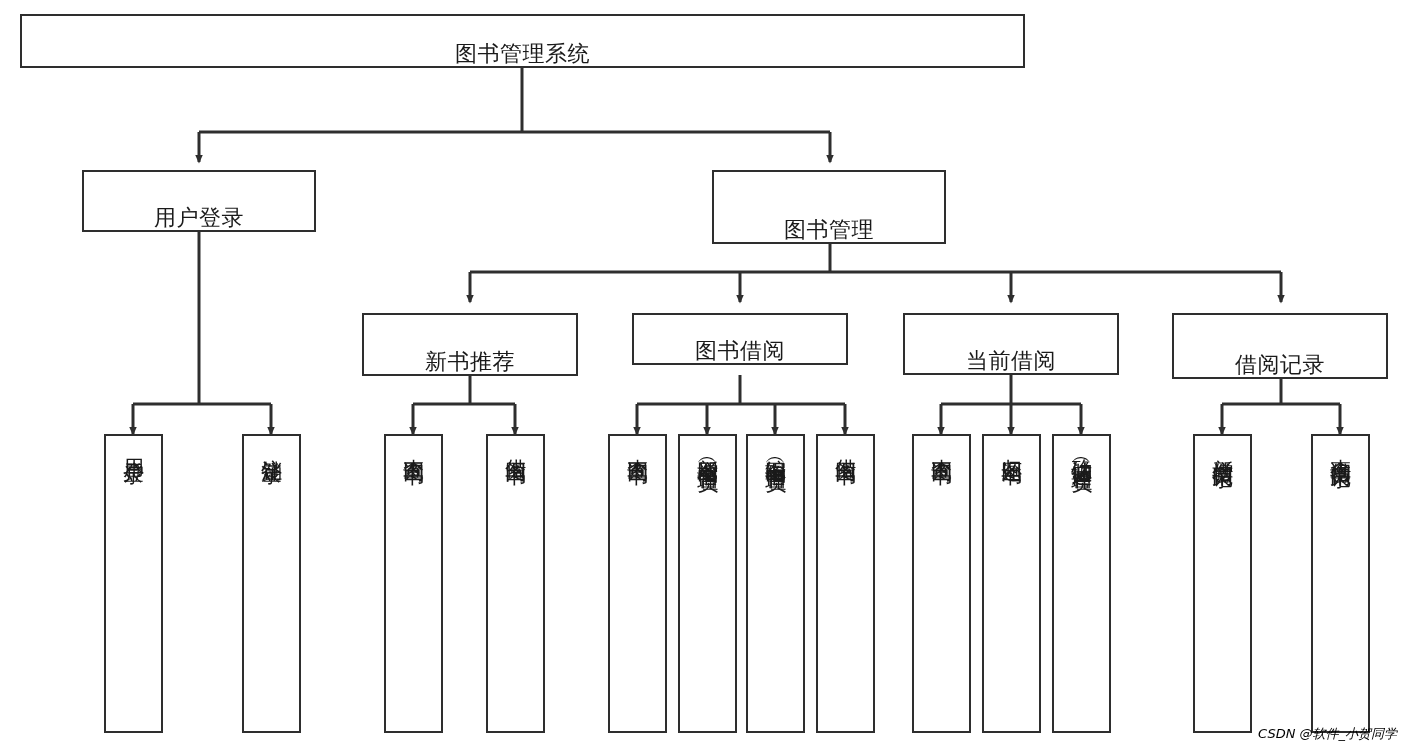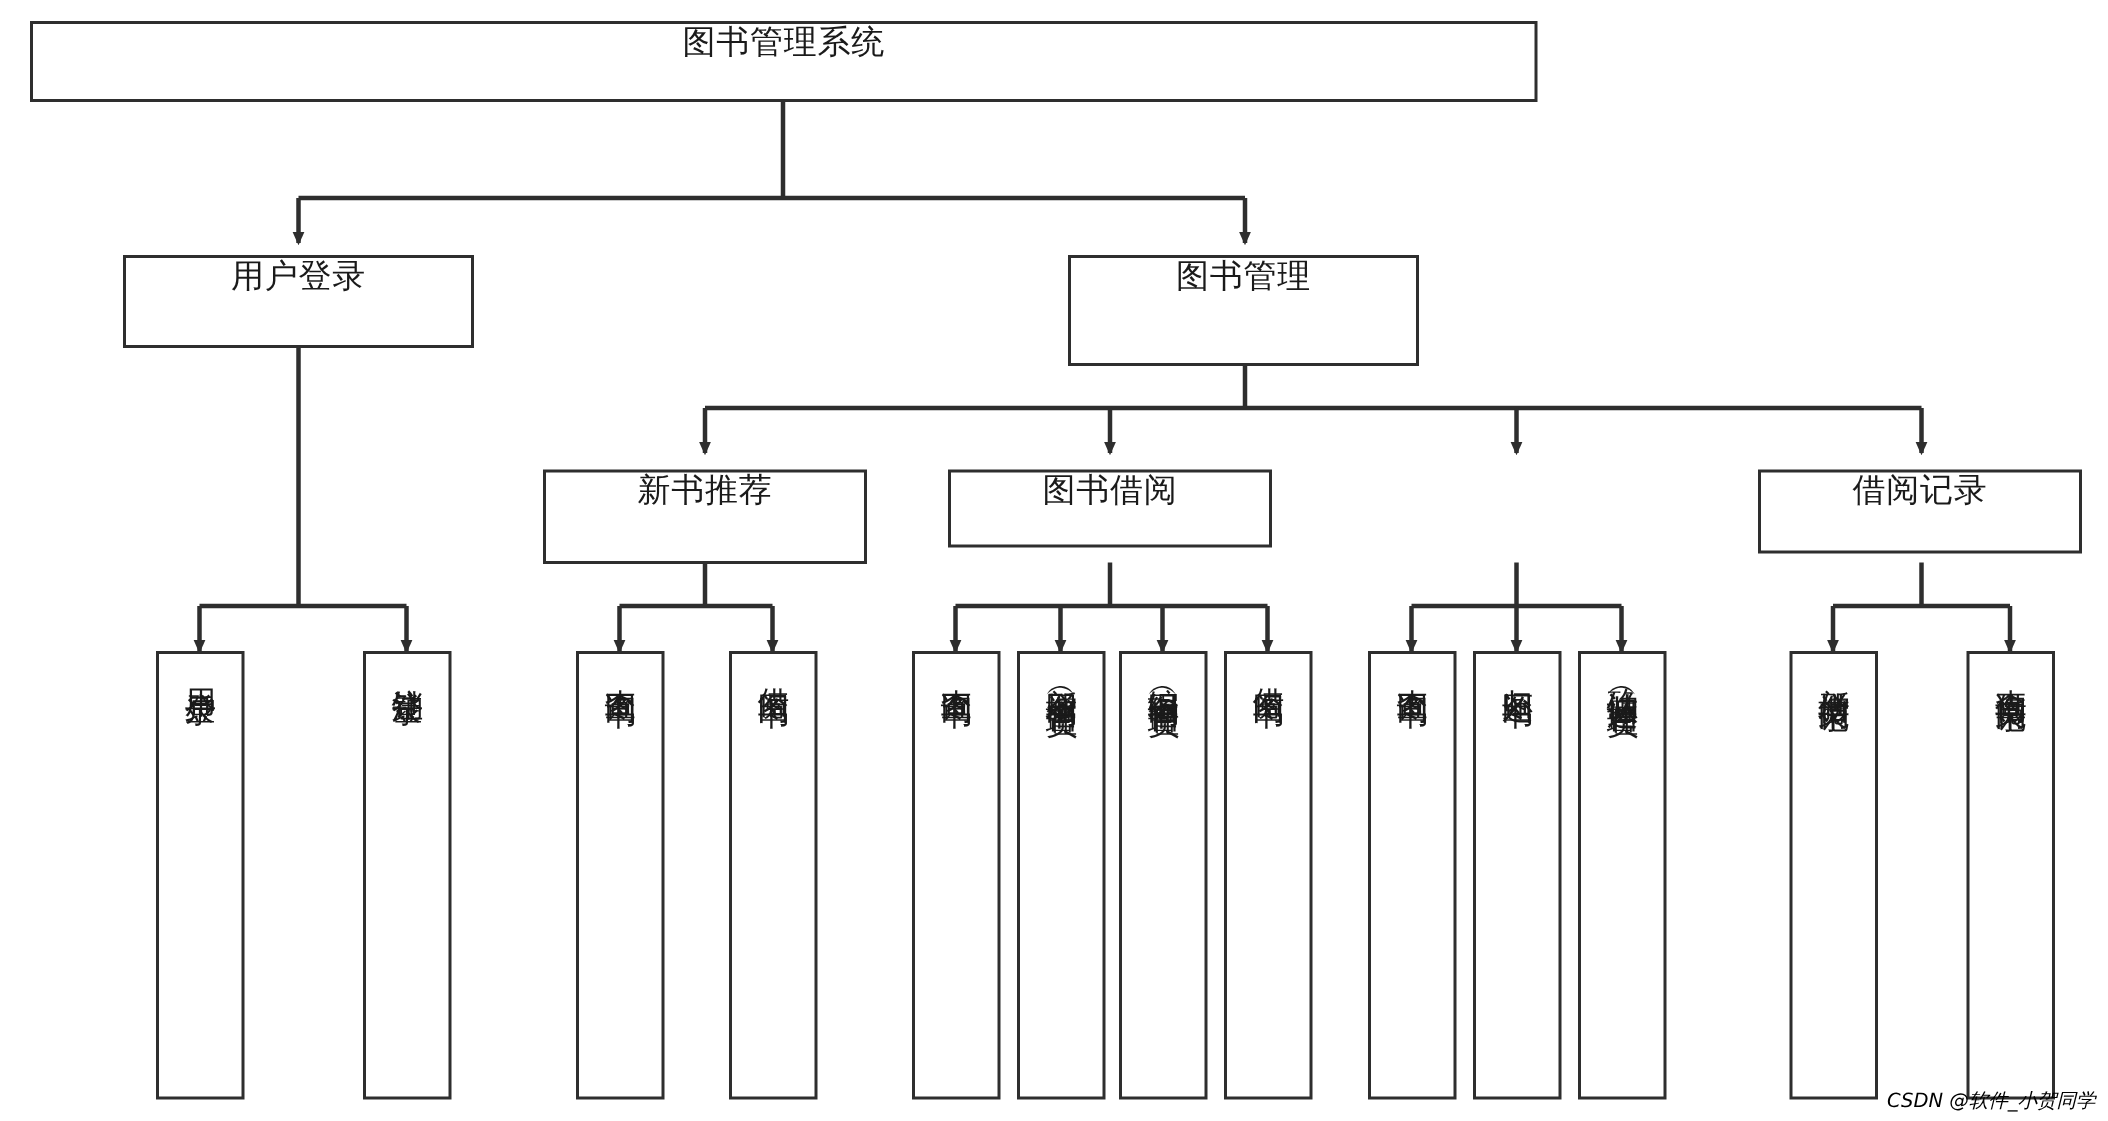--- a/index.html
+++ b/index.html
@@ -24,21 +24,21 @@
     top: 0;
     width: 1405px;
     height: 747px;
   }
   .node {
     position: absolute;
     box-sizing: border-box;
     border: 2px solid #2e2e2e;
     background: #ffffff;
     display: flex;
-    align-items: flex-start;
+    align-items: flex-end;
     justify-content: center;
     color: #1a1a1a;
   }
   .node-label {
     font-size: 21px;
     line-height: 1.15;
     letter-spacing: 0.5px;
     white-space: nowrap;
     color: #1a1a1a;
   }
@@ -140,21 +140,24 @@
   <div class="node level2" style="left:712px; top:170px; width:234px; height:74px;">
     <span class="node-label">图书管理</span>
   </div>
 
   <div class="node level3" style="left:362px; top:313px; width:216px; height:63px;">
     <span class="node-label">新书推荐</span>
   </div>
   <div class="node level3" style="left:632px; top:313px; width:216px; height:52px;">
     <span class="node-label">图书借阅</span>
   </div>
-  <div class="node level3" style="left:1172px; top:313px; width:216px; height:56px;">
+  <div class="node level3" style="left:903px; top:313px; width:216px; height:62px;">
+    <span class="node-label">当前借阅</span>
+  </div>
+  <div class="node level3" style="left:1172px; top:313px; width:216px; height:66px;">
     <span class="node-label">借阅记录</span>
   </div>
 
   <div class="node leaf" style="left:104px; top:434px; width:59px; height:299px;">
     <span class="node-label">用户登录</span>
   </div>
   <div class="node leaf" style="left:242px; top:434px; width:59px; height:299px;">
     <span class="node-label">注销登录</span>
   </div>
 

